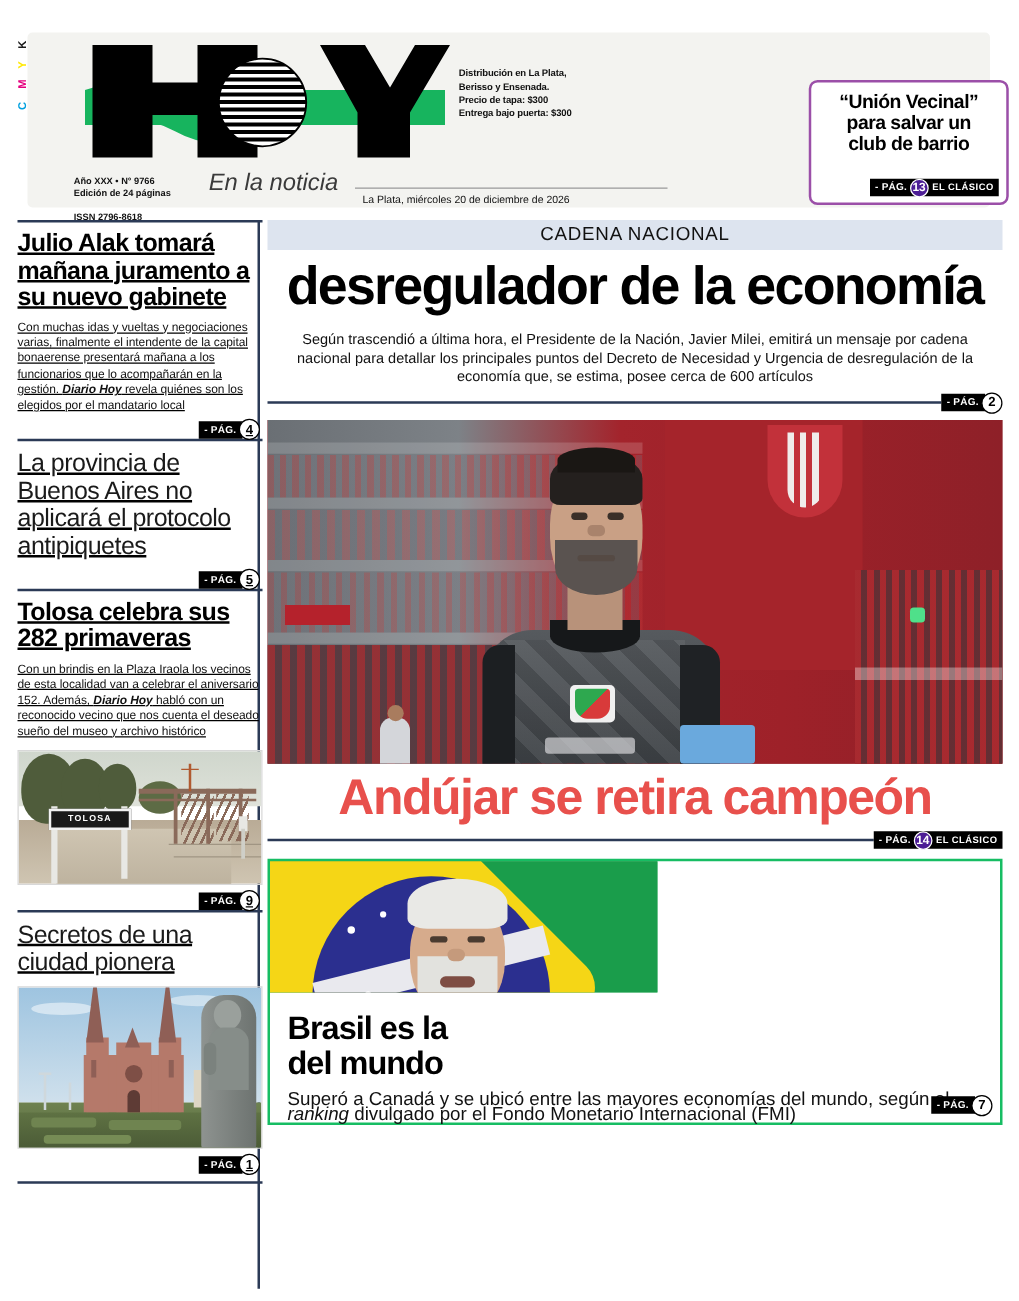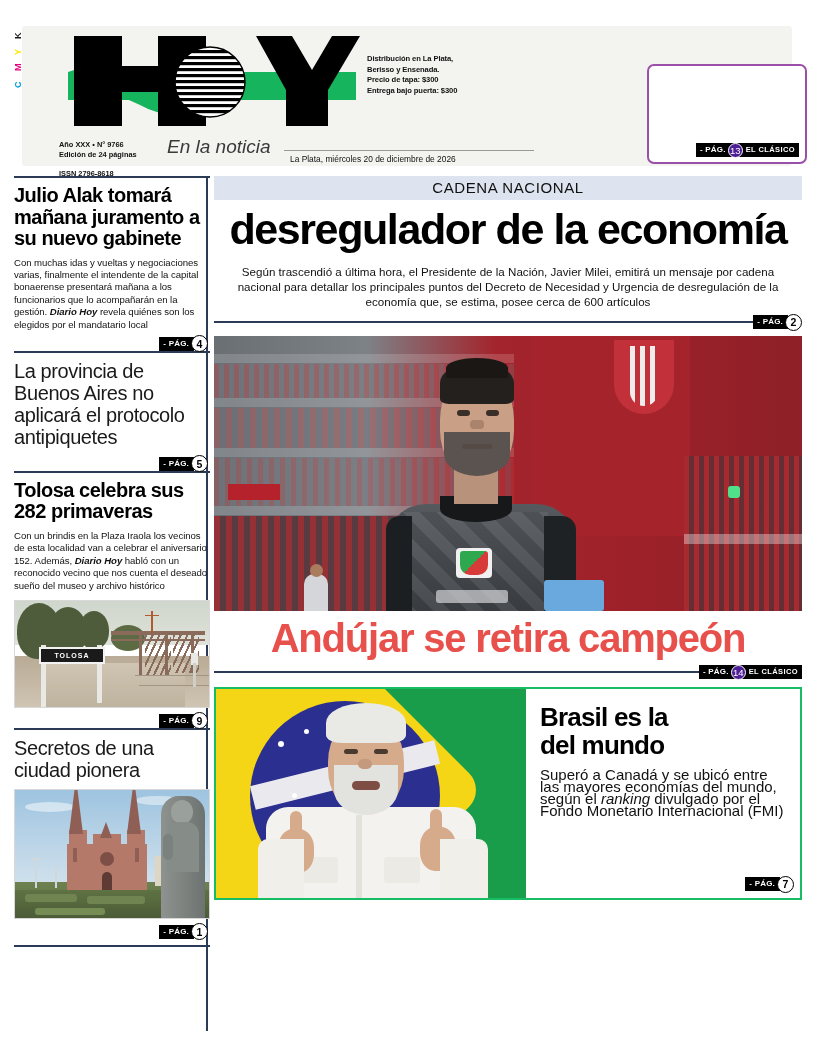--- a/index.html
+++ b/index.html
@@ -153,21 +153,21 @@
     letter-spacing: 0.2px;
     line-height: 14px;
   }
   .pag-badge .pag-num {
     width: 15px; height: 15px;
     border-radius: 50%;
     border: 1.4px solid #fff;
     background: #4c1d95;
     color: #fff;
     font-size: 9.5px;
-    font-weight: normal;
+    font-weight: bold;
     display: flex;
     align-items: center;
     justify-content: center;
     margin-left: 2px;
   }
   .pag-badge .pag-extra {
     color: #fff;
     font-size: 7.5px;
     font-weight: bold;
     letter-spacing: 0.4px;
@@ -212,21 +212,21 @@
     position: absolute;
     left: 14px; top: 176px;
     width: 196px;
     height: 855px;
   }
   .sb-divider {
     width: 100%; height: 2px;
     background: #2b3a56;
     margin: 0;
   }
-  .sb-block { padding: 7px 0 0 0; position: relative; }
+  .sb-block { padding: 7px 0 0 0; position: relative; text-decoration: underline; }
 
   .sb-head-bold {
     font-size: 20px;
     font-weight: bold;
     line-height: 21.5px;
     color: #000;
     letter-spacing: -0.5px;
   }
   .sb-head-light {
     font-size: 20px;
@@ -487,20 +487,25 @@
     <div class="masthead-meta">
       <div>Año XXX • N° 9766</div>
       <div>Edición de 24 páginas</div>
     </div>
     <div class="masthead-issn">ISSN 2796-8618</div>
 
     <div class="masthead-rule"></div>
     <div class="masthead-date">La Plata, miércoles 20 de diciembre de 2026</div>
 
     <div class="promo-box" style="border-color: rgb(155, 79, 168);">
+      <div class="promo-title">
+        <div>“Unión Vecinal”</div>
+        <div>para salvar un</div>
+        <div>club de barrio</div>
+      </div>
       <div class="promo-badge-row">
         <div class="pag-badge">
           <span class="pag-text">- PÁG.</span>
           <span class="pag-num">13</span>
           <span class="pag-extra">EL CLÁSICO</span>
         </div>
       </div>
     </div>
   </div>
 
@@ -715,21 +720,21 @@
 
     <div class="rule-row">
       <div class="rule-line"></div>
       <div class="pag-badge">
         <span class="pag-text">- PÁG.</span>
         <span class="pag-num">14</span>
         <span class="pag-extra">EL CLÁSICO</span>
       </div>
     </div>
 
-    <div class="brasil-wrap" style="border-color: rgb(23, 189, 99);">
+    <div class="brasil-wrap" style="border-color: rgb(23, 189, 99); flex-direction: column;">
       <div class="brasil-photo">
         <div class="ph-frame">
           <div class="ph lula-flag-green"></div>
           <div class="ph lula-diamond" style="left:-56px;top:-34px;width:270px;height:270px;transform:rotate(45deg);border-radius:24px;"></div>
           <div class="ph lula-globe" style="left:34px;top:12px;width:190px;height:190px;"></div>
           <div class="ph lula-band" style="left:34px;top:74px;width:190px;height:24px;transform:rotate(-14deg);"></div>
           <div class="ph" style="left:62px;top:52px;width:6px;height:6px;background:#fff;border-radius:50%;"></div>
           <div class="ph" style="left:88px;top:40px;width:5px;height:5px;background:#fff;border-radius:50%;"></div>
           <div class="ph" style="left:76px;top:104px;width:5px;height:5px;background:#fff;border-radius:50%;"></div>
           <div class="ph" style="left:104px;top:122px;width:4px;height:4px;background:#fff;border-radius:50%;"></div>

